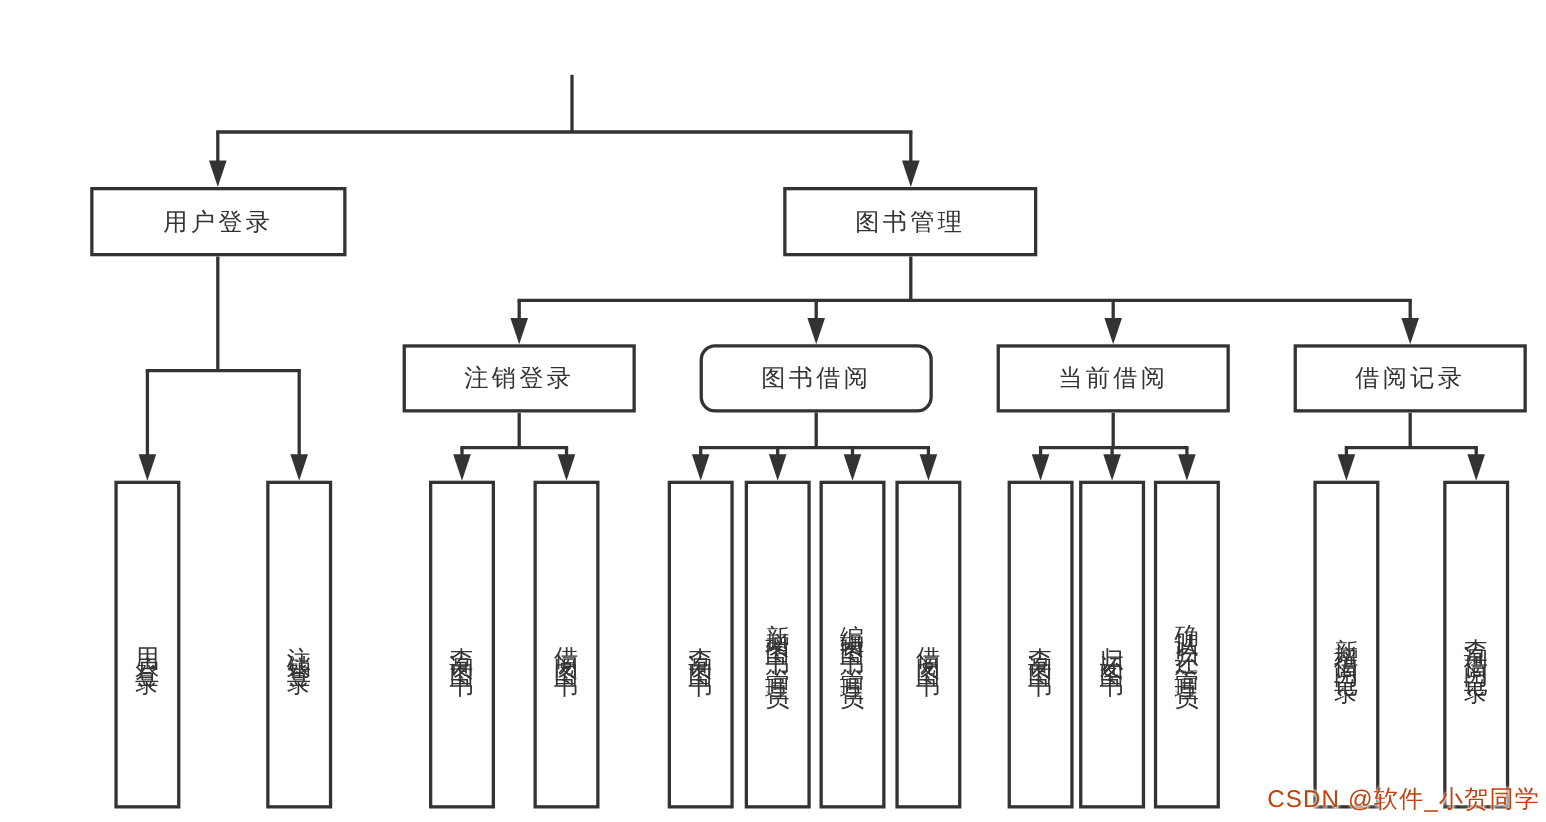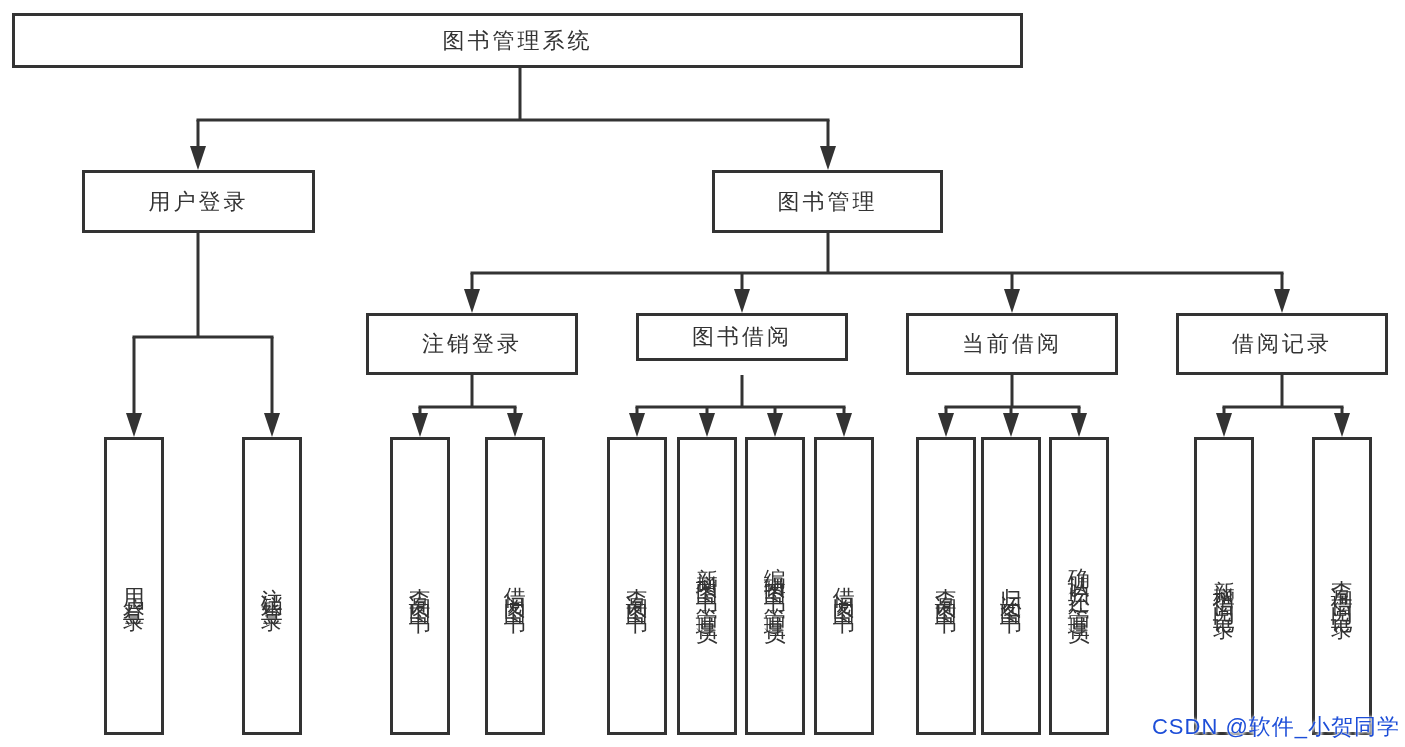--- a/index.html
+++ b/index.html
@@ -15,21 +15,21 @@
     font-size:22px; letter-spacing:3px; white-space:nowrap; z-index:2;
   }
   .vbox {
     position:absolute; box-sizing:border-box; border:3px solid #333333;
     background:#ffffff; display:flex; align-items:center; justify-content:center;
     writing-mode:vertical-rl; text-orientation:mixed;
     font-size:22px; letter-spacing:8px; line-height:1.15; z-index:2;
   }
   .watermark {
     position:absolute; top:712px; right:5px; z-index:6;
-    font-size:22px; letter-spacing:1px; color:#1d4ed8;
+    font-size:22px; letter-spacing:1px; color:#c2410c;
     text-shadow:0 0 2px #ffffff, 0 0 4px #ffffff, 1px 1px 3px #ffffff;
     white-space:nowrap;
   }
 </style>
 </head>
 <body>
 
 <div class="canvas">
 
   <svg class="connectors" viewBox="0 0 1405 747" stroke="#333333" stroke-width="3" fill="#333333">
@@ -101,27 +101,26 @@
     <g>
       <line x1="1282" y1="375" x2="1282" y2="407"></line>
       <line x1="1222.5" y1="407" x2="1343.5" y2="407"></line>
       <line x1="1224" y1="407" x2="1224" y2="429"></line>
       <polygon points="1216,413 1232,413 1224,437" stroke="none"></polygon>
       <line x1="1342" y1="407" x2="1342" y2="429"></line>
       <polygon points="1334,413 1350,413 1342,437" stroke="none"></polygon>
     </g>
   </svg>
 
-  <div class="box" style="left:12px; top:13px; width:1011px; height:55px;">图书管理系统</div>
 
   <div class="box" style="left:82px; top:170px; width:233px; height:63px;">用户登录</div>
   <div class="box" style="left:712px; top:170px; width:231px; height:63px;text-align:center;">图书管理</div>
 
   <div class="box" style="left:366px; top:313px; width:212px; height:62px;">注销登录</div>
-  <div class="box" style="left:636px; top:313px; width:212px; height:48px;">图书借阅</div>
+  <div class="box" style="left:636px; top:313px; width:212px; height:62px;border-radius:14px;">图书借阅</div>
   <div class="box" style="left:906px; top:313px; width:212px; height:62px;">当前借阅</div>
   <div class="box" style="left:1176px; top:313px; width:212px; height:62px;">借阅记录</div>
 
   <div class="vbox" style="left:104px; top:437px; width:60px; height:298px;">用户登录</div>
   <div class="vbox" style="left:242px; top:437px; width:60px; height:298px;">注销登录</div>
 
   <div class="vbox" style="left:390px; top:437px; width:60px; height:298px;">查询图书</div>
   <div class="vbox" style="left:485px; top:437px; width:60px; height:298px;">借阅图书</div>
 
   <div class="vbox" style="left:607px; top:437px; width:60px; height:298px;">查询图书</div>

